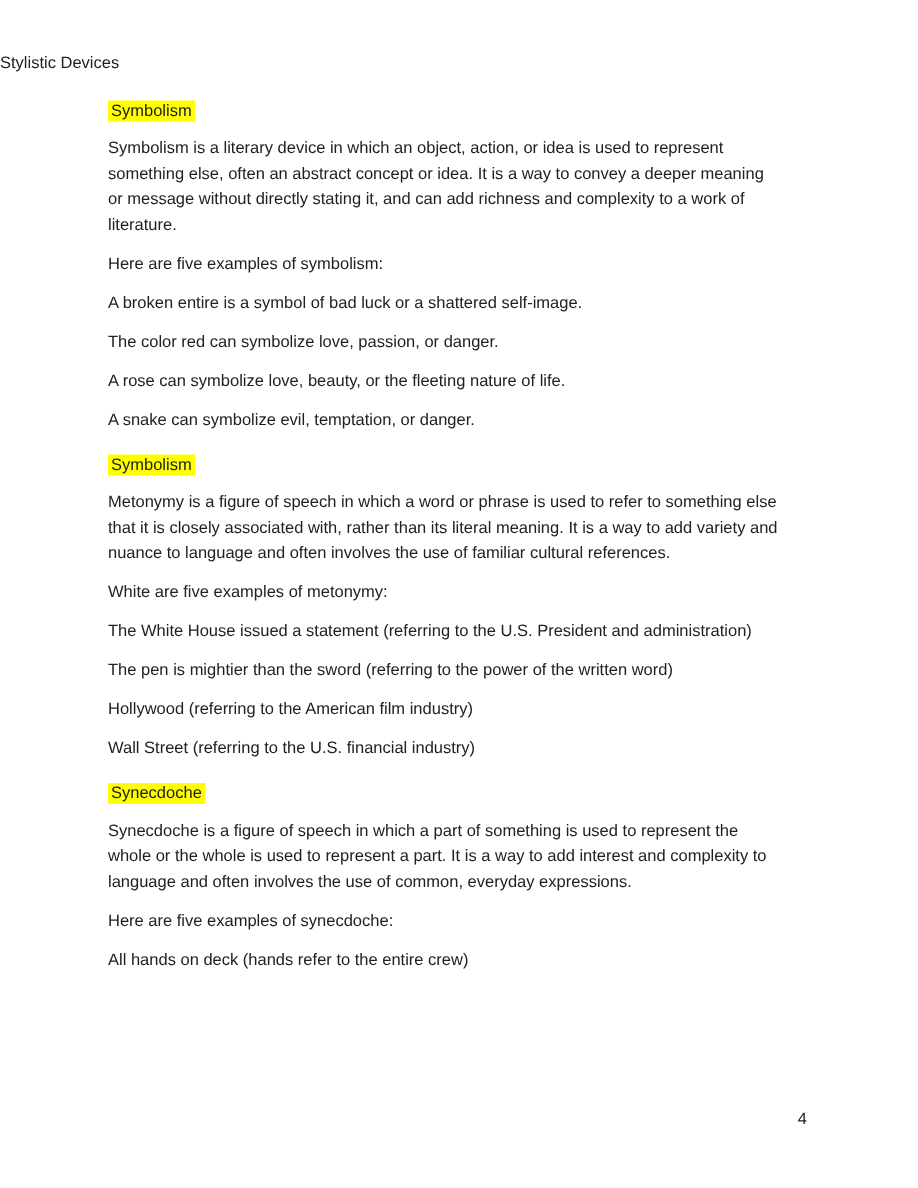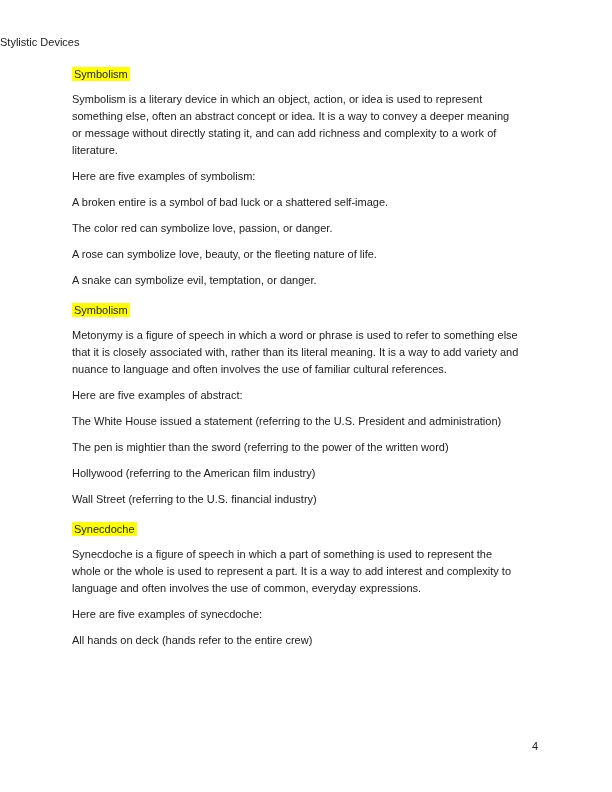--- a/index.html
+++ b/index.html
@@ -60,21 +60,21 @@
       <p>Here are five examples of symbolism:</p>
       <p>A broken entire is a symbol of bad luck or a shattered self-image.</p>
       <p>The color red can symbolize love, passion, or danger.</p>
       <p>A rose can symbolize love, beauty, or the fleeting nature of life.</p>
       <p>A snake can symbolize evil, temptation, or danger.</p>
     </section>
 
     <section>
       <p class="heading"><mark class="hl">Symbolism</mark></p>
       <p>Metonymy is a figure of speech in which a word or phrase is used to refer to something else that it is closely associated with, rather than its literal meaning. It is a way to add variety and nuance to language and often involves the use of familiar cultural references.</p>
-      <p>Here are five examples of abstract:</p>
+      <p>White are five examples of metonymy:</p>
       <p>The White House issued a statement (referring to the U.S. President and administration)</p>
       <p>The pen is mightier than the sword (referring to the power of the written word)</p>
       <p>Hollywood (referring to the American film industry)</p>
       <p>Wall Street (referring to the U.S. financial industry)</p>
     </section>
 
     <section>
       <p class="heading"><mark class="hl">Synecdoche</mark></p>
       <p>Synecdoche is a figure of speech in which a part of something is used to represent the whole or the whole is used to represent a part. It is a way to add interest and complexity to language and often involves the use of common, everyday expressions.</p>
       <p>Here are five examples of synecdoche:</p>

